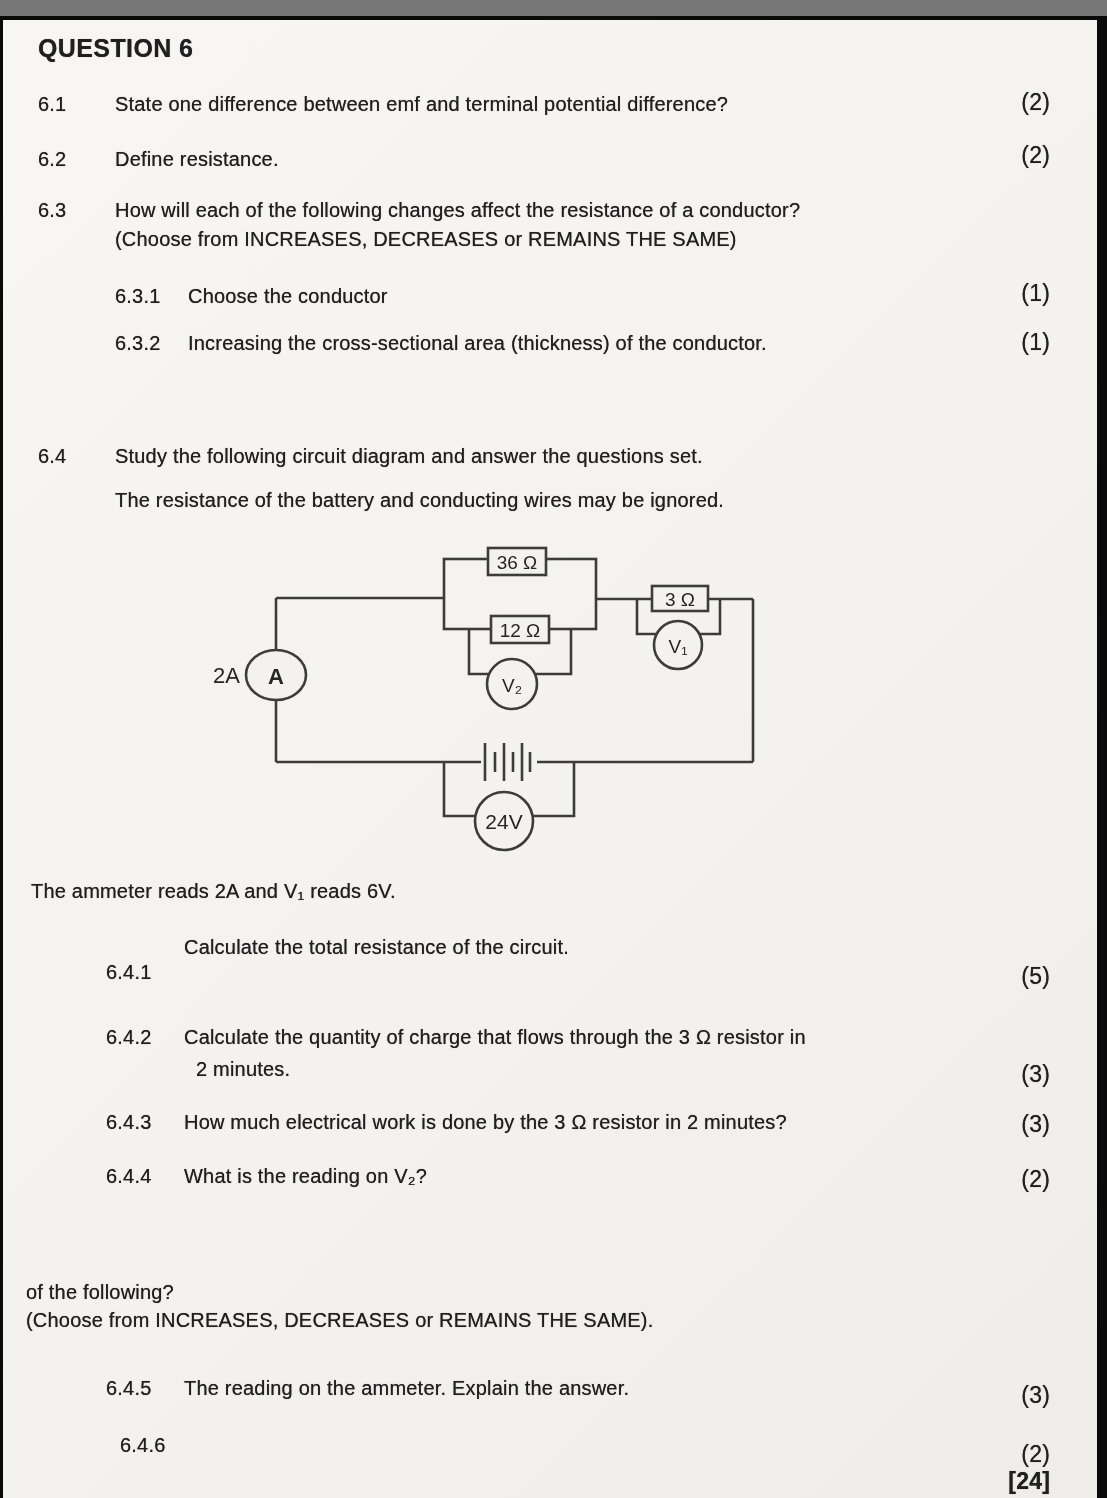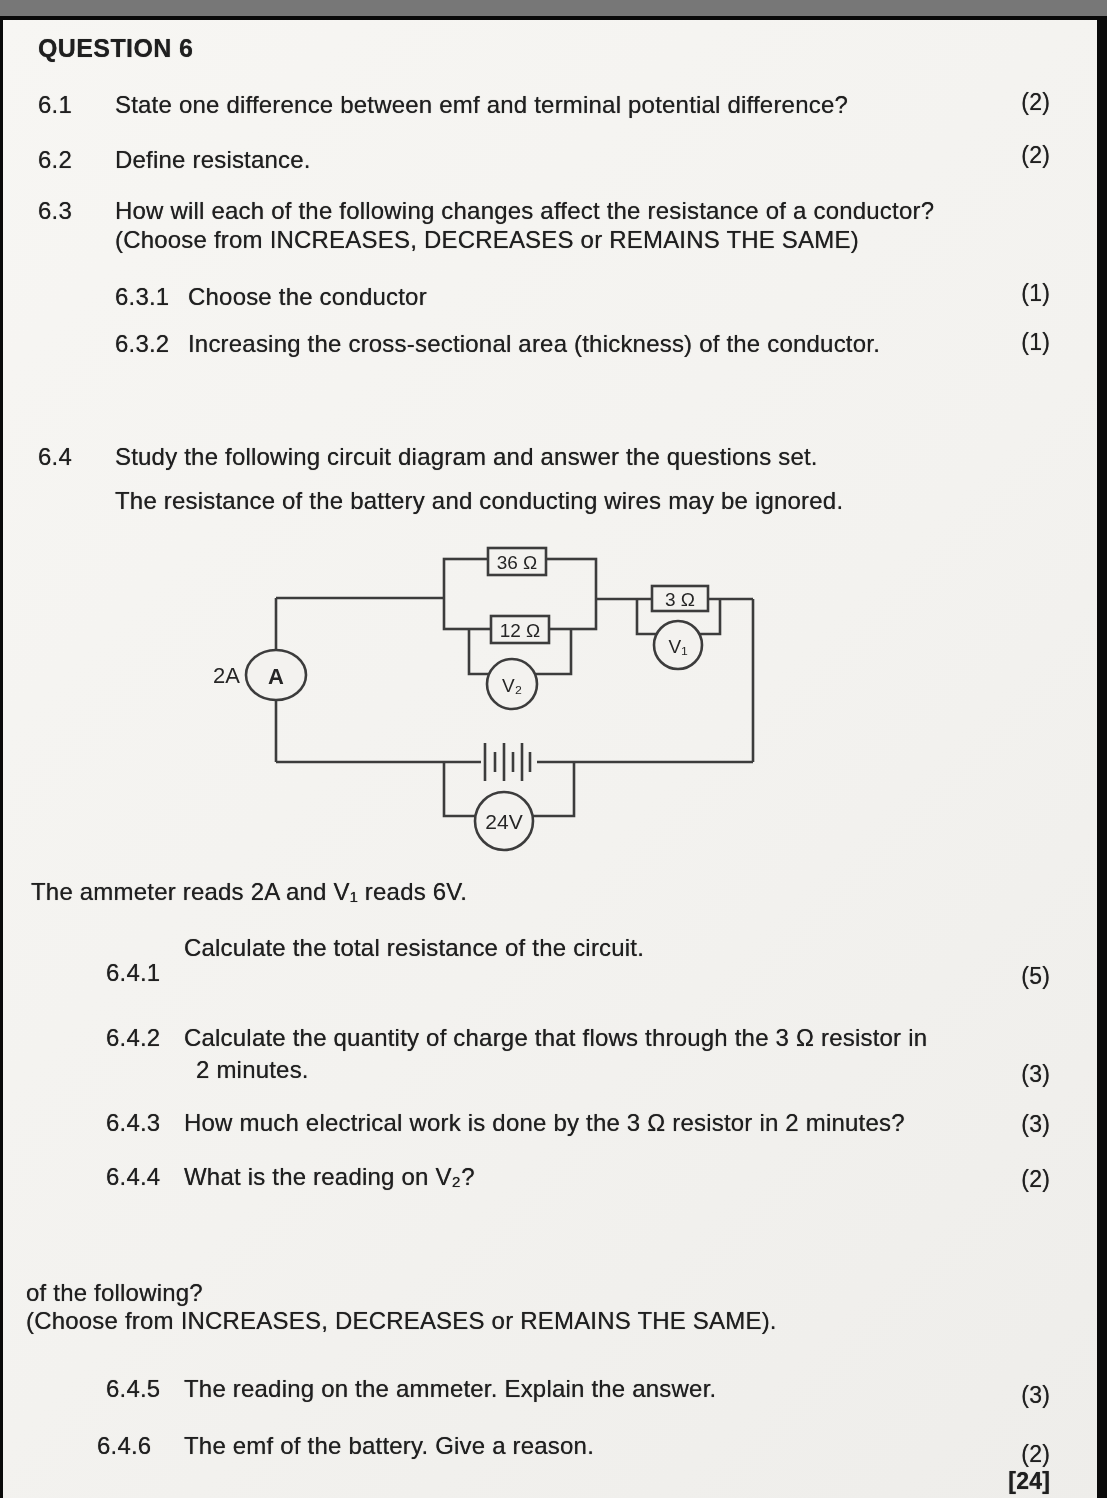--- a/index.html
+++ b/index.html
@@ -7,21 +7,21 @@
     position:relative;
     width:1107px;height:1498px;
     margin:16px auto;
     background:linear-gradient(135deg,#f7f6f3 0%,#f3f2ef 55%,#eeedea 100%);
     font-family:"Liberation Sans","DejaVu Sans",sans-serif;
     color:#1e1e1e;
     overflow:hidden;
   }
   .t{
     position:absolute;
-    font-size:24px;
+    font-size:20px;
     line-height:27px;
     letter-spacing:.2px;
     color:#1f1f1f;
     text-shadow:0 0 .7px rgba(25,25,25,.8);
     white-space:nowrap;
   }
   .bold{font-weight:bold;}
   .title{font-size:25px;letter-spacing:.4px;}
   .mark{
     position:absolute;left:946px;width:104px;
@@ -135,19 +135,18 @@
   <div class="t" style="left:184px;top:1147px">What is the reading on V₂?</div>
   <div class="mark" style="top:1150px">(2)</div>
 
   <div class="t" style="left:26px;top:1263px">of the following?</div>
   <div class="t" style="left:26px;top:1291px">(Choose from INCREASES, DECREASES or REMAINS THE SAME).</div>
 
   <div class="t" style="left:106px;top:1359px">6.4.5</div>
   <div class="t" style="left:184px;top:1359px">The reading on the ammeter.  Explain the answer.</div>
   <div class="mark" style="top:1366px">(3)</div>
 
-  <div class="t" style="left:97px;top:1416px">6.4.6</div>
-  <div class="t" style="left:184px;top:1416px">The emf of the battery.  Give a reason.</div>
+  <div class="t" style="left:120px;top:1416px">6.4.6</div>
   <div class="mark" style="top:1425px">(2)</div>
 
   <div class="mark bold" style="top:1452px">[24]</div>
 
 </div>
 
 </body></html>

